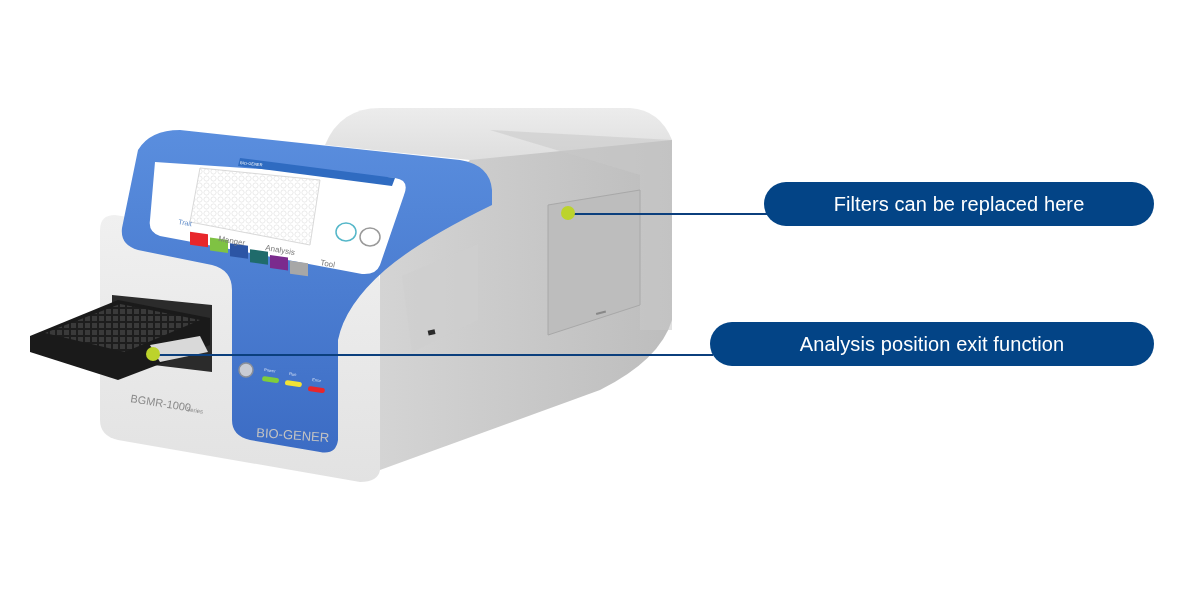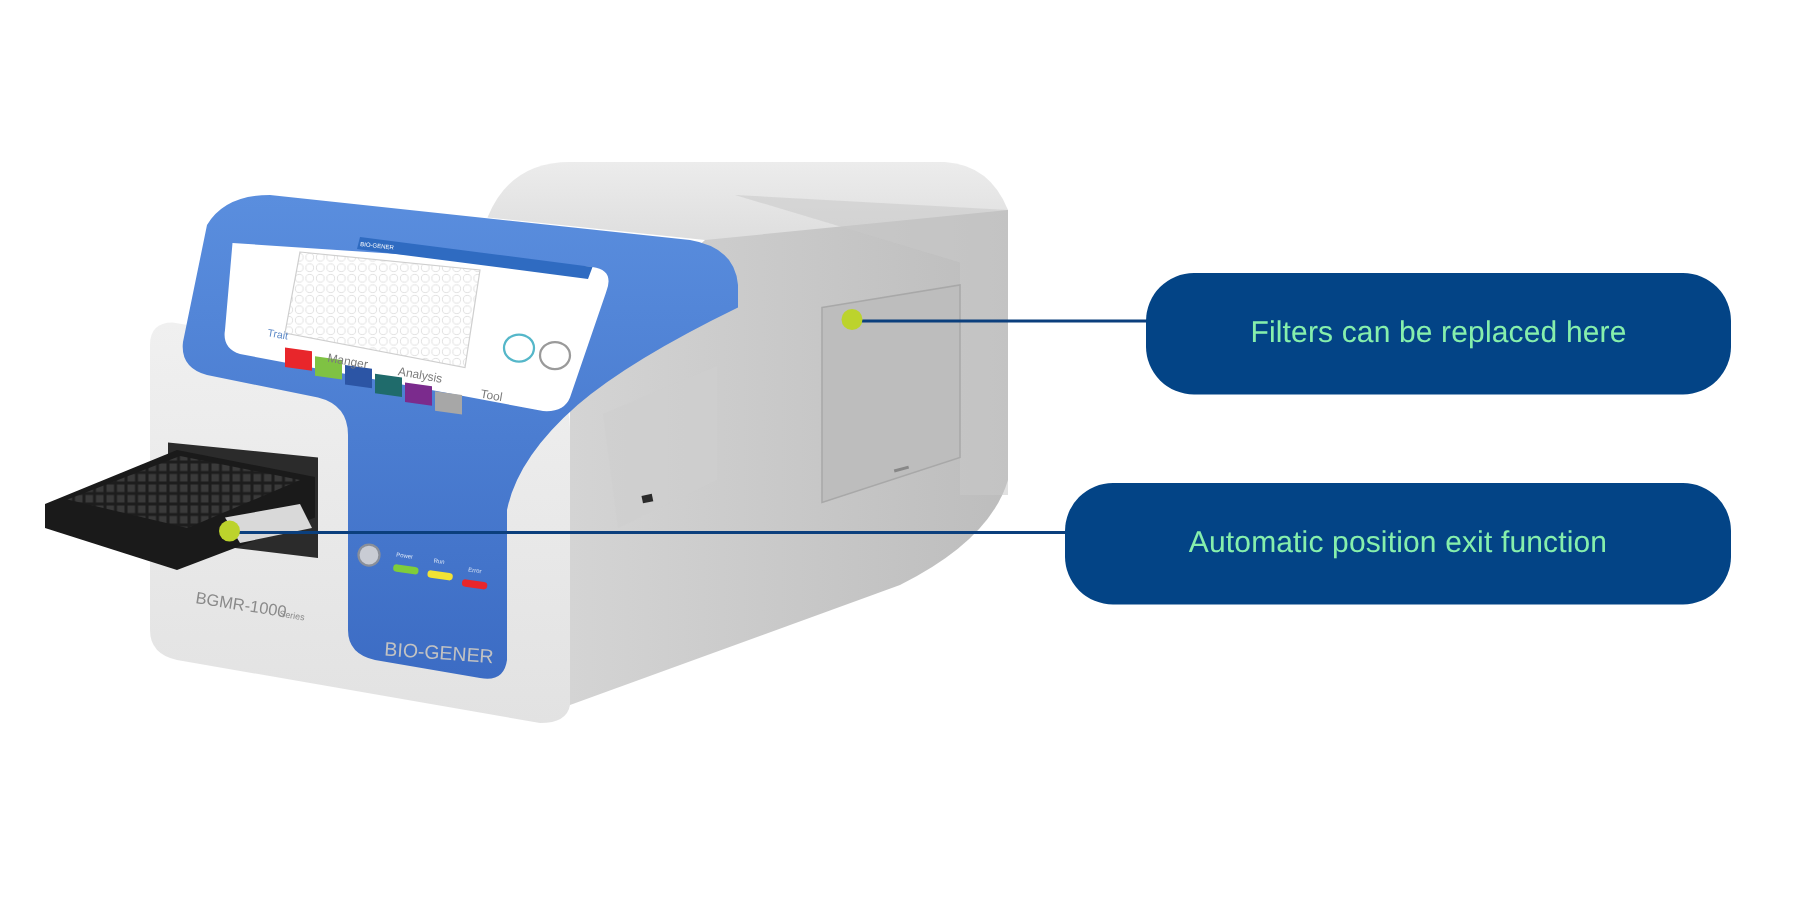--- a/index.html
+++ b/index.html
@@ -1,22 +1,22 @@
 <!DOCTYPE html>
 <html><head>
   <meta charset="utf-8">
   <style>
     html, body { margin: 0; padding: 0; background: #ffffff; }
     body { width: 1200px; height: 608px; position: relative; overflow: hidden;
            font-family: "Liberation Sans", sans-serif; }
     .stage { position: absolute; left: 0; top: 0; width: 1200px; height: 608px; }
     svg.device { position: absolute; left: 0; top: 0; width: 1200px; height: 608px; }
     .callout {
-      position: absolute; height: 81px; border-radius: 32px;
-      background: #034486; color: #86efac;
+      position: absolute; height: 44px; border-radius: 32px;
+      background: #034486; color: #ffffff;
       display: flex; align-items: center; justify-content: center;
       font-size: 20px; letter-spacing: 0.1px; box-sizing: border-box;
       white-space: nowrap;
     }
     .callout-1 { left: 764px; top: 182px; width: 390px; }
     .callout-2 { left: 710px; top: 322px; width: 444px; }
     .dot { position: absolute; width: 14px; height: 14px; border-radius: 50%; background: #bcd32c; }
     .line { position: absolute; height: 1.5px; background: #0b3f7d; }
     .svg-text { font-family: "Liberation Sans", sans-serif; }
   </style>
@@ -113,15 +113,15 @@
   <div class="line" style="left:568px; top:213px; width:200px;"></div>
   <div class="line" style="left:153px; top:354px; width:560px;"></div>
 
   <div class="dot" style="left:561px; top:206px;"></div>
   <div class="dot" style="left:146px; top:347px;"></div>
 
   <div class="callout callout-1">
     <span>Filters can be replaced here</span>
   </div>
   <div class="callout callout-2">
-    <span>Automatic position exit function</span>
+    <span>Analysis position exit function</span>
   </div>
 </div>
 
 </body></html>

